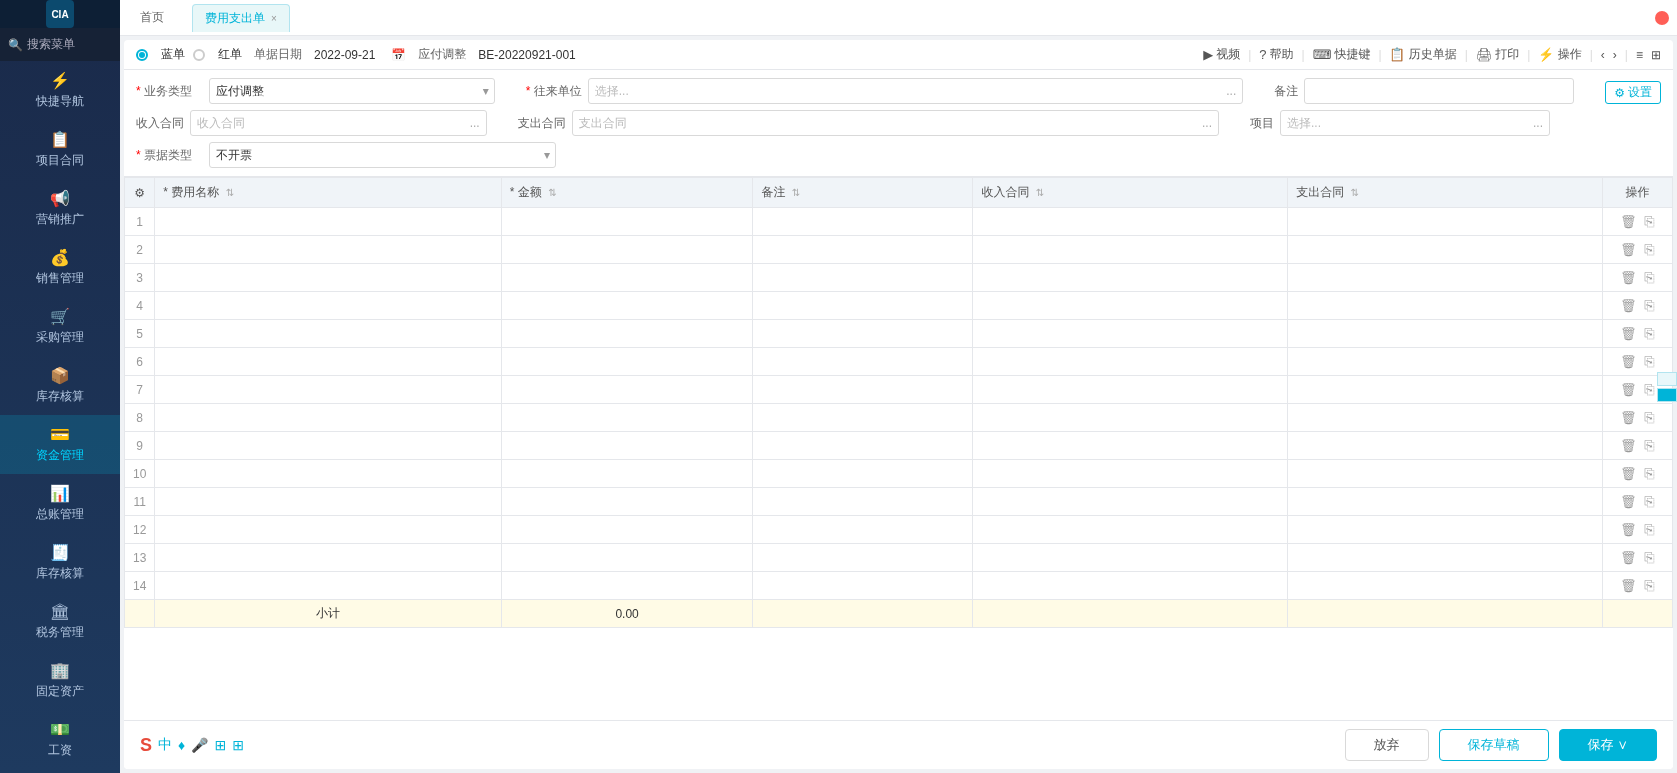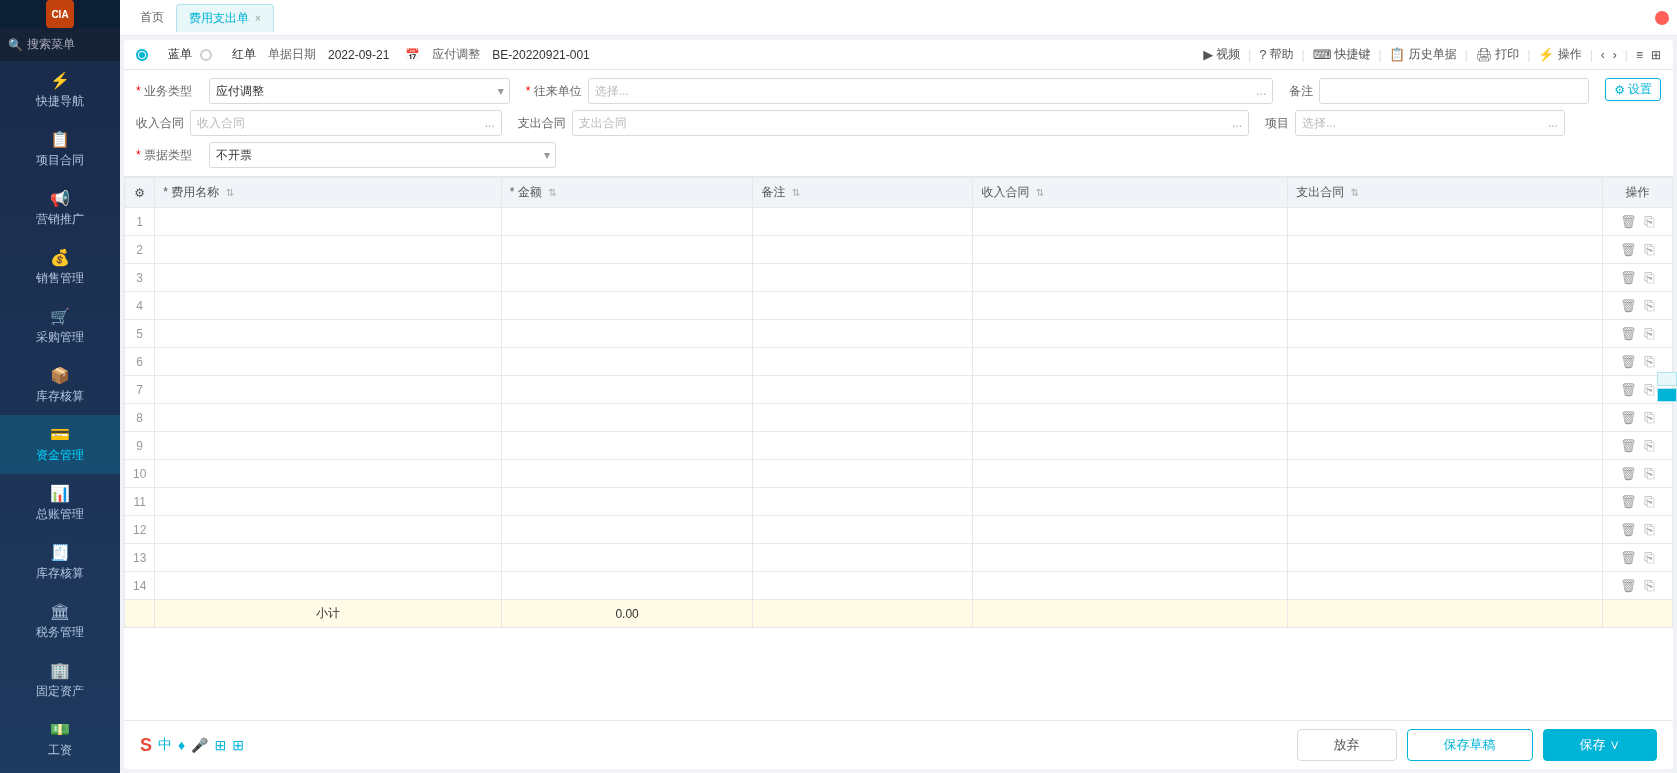--- a/index.html
+++ b/index.html
@@ -17,21 +17,21 @@
     .sidebar-logo {
       height: 48px;
       display: flex;
       align-items: center;
       justify-content: center;
       background: #0d1f35;
       gap: 4px;
     }
     .sidebar-logo-icon {
       width: 28px; height: 28px;
-      background: #c2410c;
+      background: #0c4a6e;
       border-radius: 4px;
       display: flex; align-items: center; justify-content: center;
       color: white; font-size: 10px; font-weight: bold;
     }
     .sidebar-search {
       padding: 8px;
       display: flex; align-items: center;
       background: #162236;
       gap: 4px;
       cursor: pointer;
@@ -61,21 +61,21 @@
     }
 
     
     .tab-bar {
       display: flex;
       align-items: center;
       background: #fff;
       border-bottom: 1px solid #e5e7eb;
       height: 36px;
       padding: 9px 8px;
-      gap: 0;
+      gap: 16px;
       flex-shrink: 0;
     }
     .tab {
       display: flex; align-items: center;
       padding: 0 12px;
       height: 28px;
       border-radius: 4px 4px 0 0;
       cursor: pointer;
       font-size: 12px;
       color: #666;
@@ -117,21 +117,21 @@
     
     .top-toolbar {
       display: flex;
       align-items: center;
       padding: 6px 12px;
       border-bottom: 1px solid #e5e7eb;
       gap: 12px;
       flex-shrink: 0;
     }
     .radio-group { display: flex; gap: 8px; align-items: center; }
-    .radio-item { display: flex; align-items: center; gap: 20px; cursor: pointer; font-size: 12px; }
+    .radio-item { display: flex; align-items: center; gap: 13px; cursor: pointer; font-size: 12px; }
     .radio-dot {
       width: 12px; height: 12px; border-radius: 50%;
       border: 2px solid #ccc;
       display: flex; align-items: center; justify-content: center;
     }
     .radio-dot.active { border-color: #00b4d8; }
     .radio-dot.active::after {
       content: '';
       width: 6px; height: 6px;
       border-radius: 50%;
@@ -154,22 +154,22 @@
     .action-icon { font-size: 13px; }
 
     
     .form-section {
       padding: 8px 12px;
       border-bottom: 1px solid #e5e7eb;
       flex-shrink: 0;
     }
     .form-row {
       display: flex;
-      align-items: flex-start;
-      gap: 16px;
+      align-items: flex-end;
+      gap: 31px;
       margin-bottom: 6px;
     }
     .form-row:last-child { margin-bottom: 0; }
     .form-field {
       display: flex;
       align-items: center;
       gap: 6px;
       flex: 1;
     }
     .form-field-label {
@@ -287,21 +287,21 @@
       background: #fff;
       flex-shrink: 0;
       justify-content: flex-end;
       gap: 10px;
     }
     .brand-icons { margin-right: auto; display: flex; align-items: center; gap: 6px; }
     .brand-s { color: #e74c3c; font-size: 18px; font-weight: bold; }
     .brand-icon { color: #00b4d8; font-size: 14px; cursor: pointer; }
     .btn {
       height: 32px;
-      padding: 0 36px;
+      padding: 0 28px;
       border-radius: 4px;
       font-size: 13px;
       cursor: pointer;
       border: none;
       outline: none;
     }
     .btn-default {
       background: #fff;
       border: 1px solid #d9d9d9;
       color: #555;

